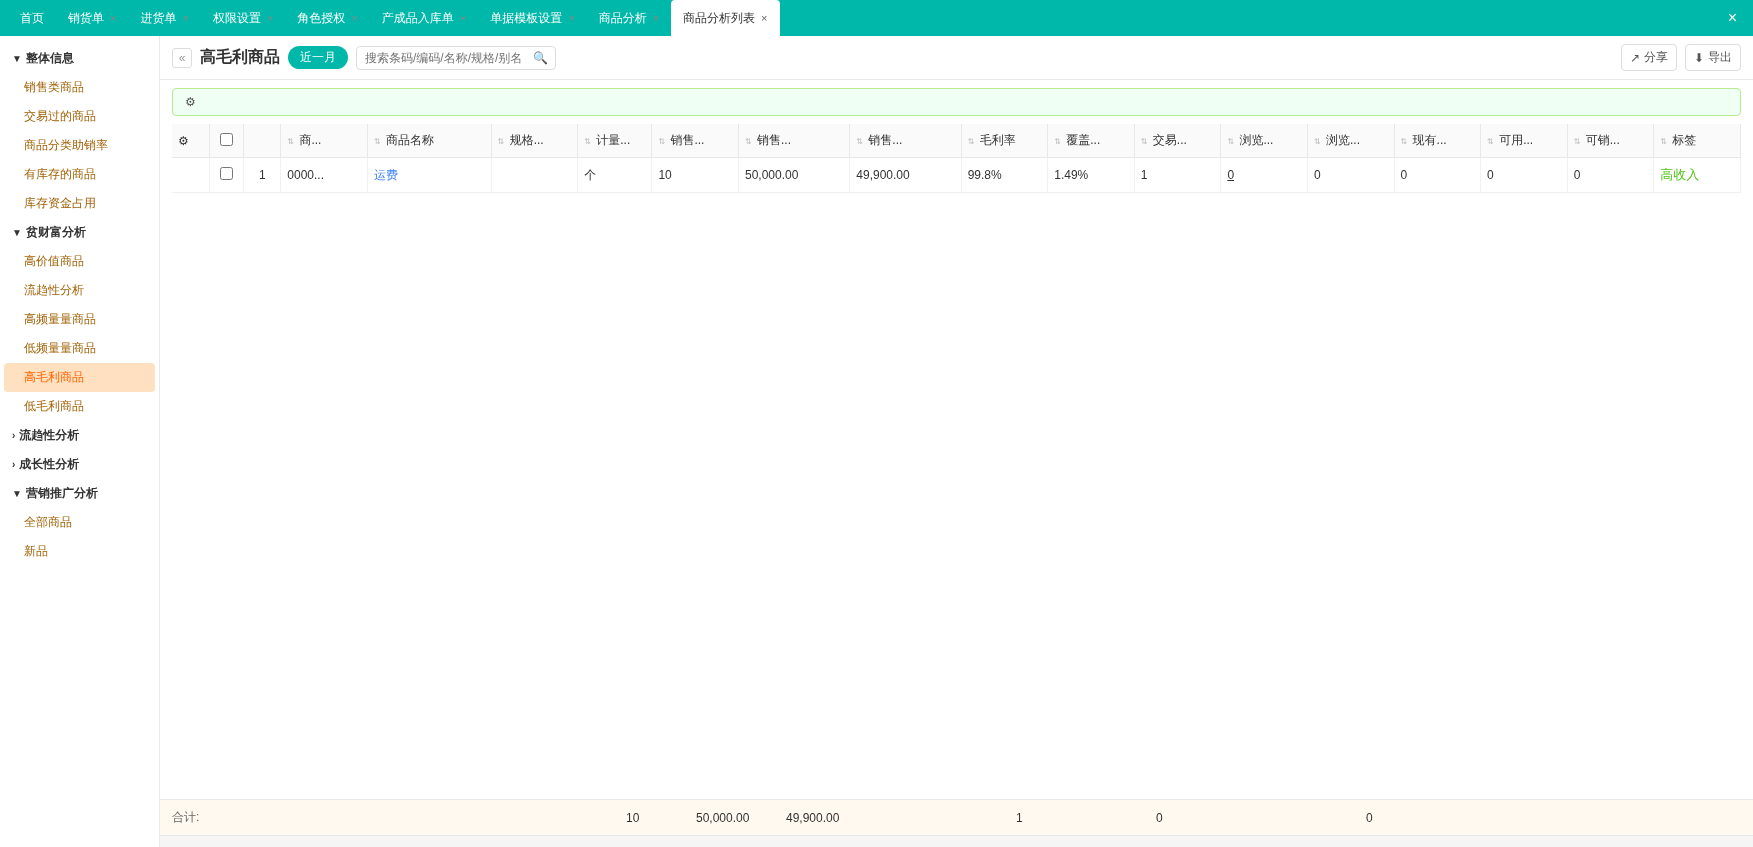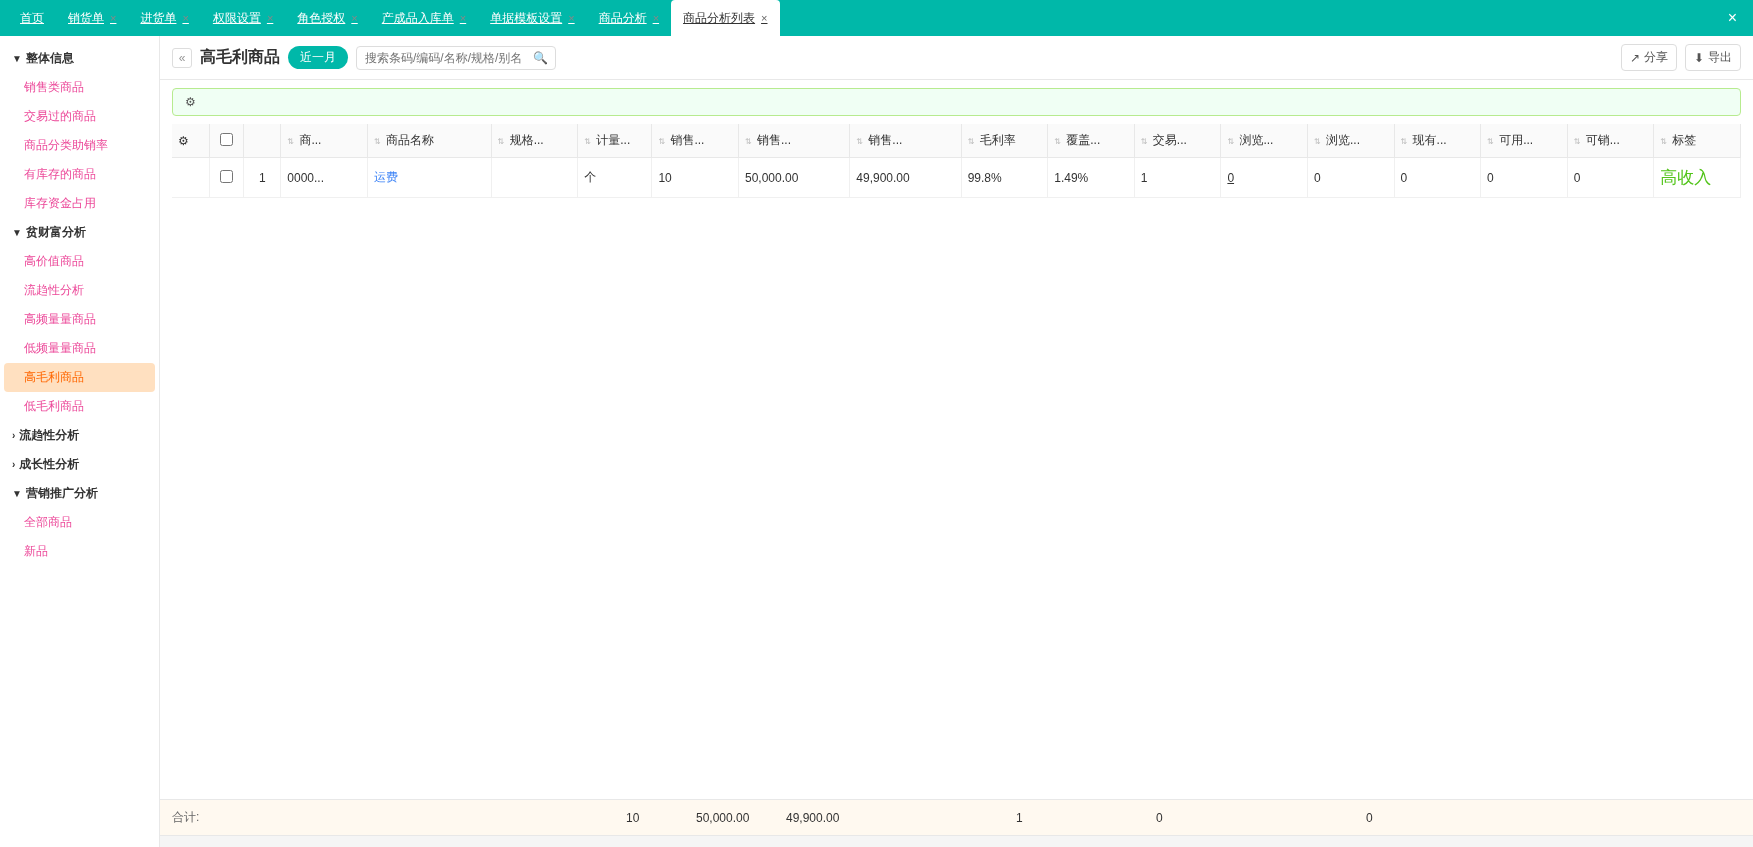--- a/index.html
+++ b/index.html
@@ -16,21 +16,20 @@
     }
     .nav-tab {
       color: #fff;
       padding: 0 12px;
       height: 36px;
       display: flex;
       align-items: center;
       cursor: pointer;
       white-space: nowrap;
       font-size: 13px;
-      text-decoration: underline;
     }
     .nav-tab.active { background: #fff; color: #333; border-radius: 4px 4px 0 0; }
     .nav-tab .close-btn { margin-left: 6px; color: #888; font-size: 11px; cursor: pointer; }
     .nav-tab.active .close-btn { color: #666; }
     .nav-spacer { flex: 1; }
     .nav-close-btn { color: #fff; cursor: pointer; font-size: 16px; padding: 0 8px; }
 
     
     .main-area {
       display: flex;
@@ -51,21 +50,21 @@
       display: flex;
       align-items: center;
       padding: 6px 12px;
       color: #333;
       font-weight: bold;
       cursor: pointer;
     }
     .sidebar-group-title .arrow { margin-right: 4px; font-size: 10px; }
     .sidebar-item {
       padding: 6px 12px 6px 24px;
-      color: #ec4899;
+      color: #a16207;
       cursor: pointer;
       white-space: nowrap;
     }
     .sidebar-item.active { background: #ffe0c0; color: #ff6600; border-radius: 4px; margin: 0 4px; padding-left: 20px; }
 
     
     .content-area {
       flex: 1;
       display: flex;
       flex-direction: column;
@@ -195,21 +194,21 @@
     }
     td {
       padding: 8px 6px;
       border-bottom: 1px solid #f0f0f0;
       border-right: 1px solid #f0f0f0;
       color: #333;
       white-space: nowrap;
       overflow: hidden;
       text-overflow: ellipsis;
     }
-    .tag-high { color: #52c41a; font-size: 17px; }
+    .tag-high { color: #52c41a; font-size: 13px; }
     .underline { text-decoration: underline; cursor: pointer; color: #333; }
     .checkbox-col { width: 28px; text-align: center; }
     .num-col { width: 30px; text-align: center; }
 
     
     .table-footer {
       background: #fff9f0;
       border-top: 1px solid #e8e8e8;
       padding: 6px 12px;
       display: flex;

